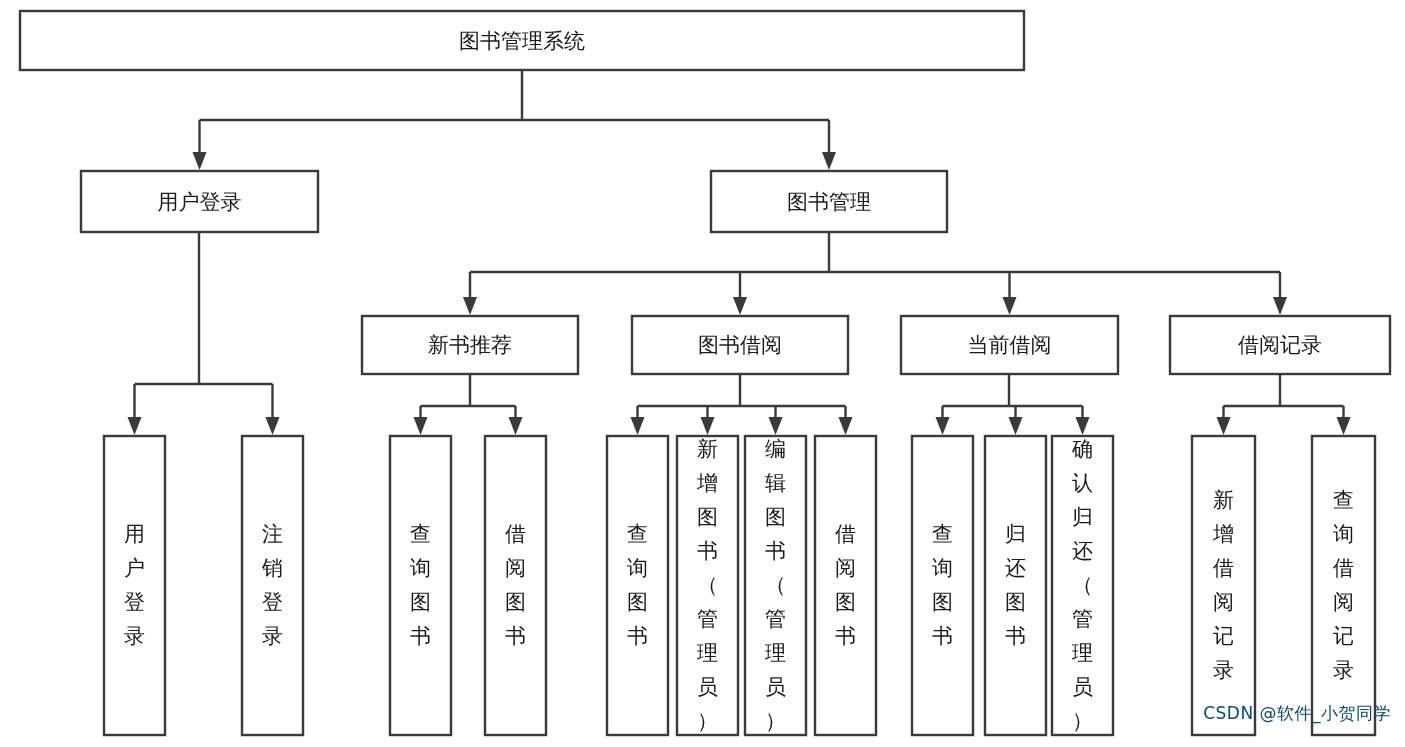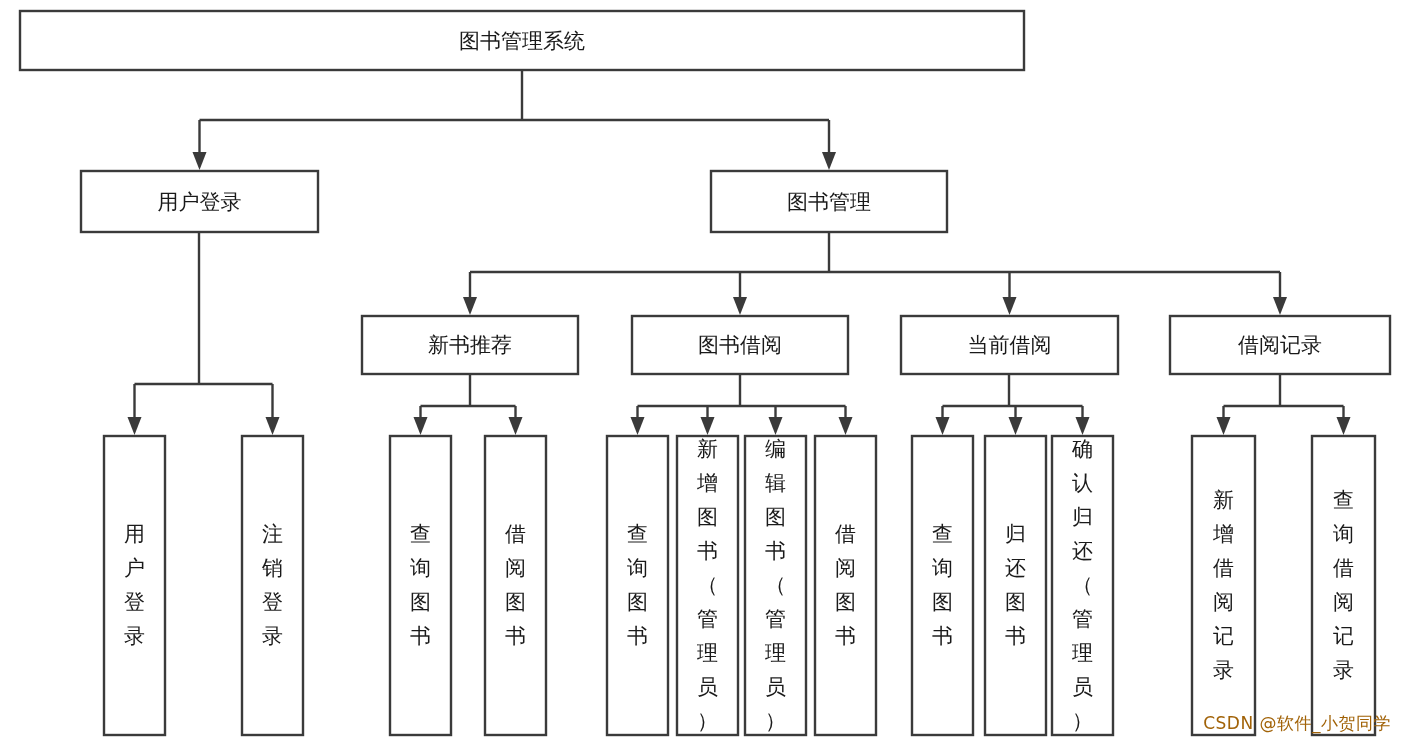--- a/index.html
+++ b/index.html
@@ -47,24 +47,24 @@
     stroke-width: 2.4;
     fill: none;
   }
   .arrow-head {
     fill: #3a3a3a;
     stroke: none;
   }
   .watermark {
     position: absolute;
     right: 14px;
-    bottom: 12px;
+    bottom: 22px;
     font-family: "DejaVu Sans", "Liberation Sans", sans-serif;
     font-size: 17px;
-    color: #a16207;
+    color: #0c4a6e;
     letter-spacing: 0.5px;
     white-space: nowrap;
     user-select: none;
   }
 </style>
 </head>
 <body>
 
 <div id="diagram-root">
   <svg id="tree-svg" viewBox="0 0 1405 747">

